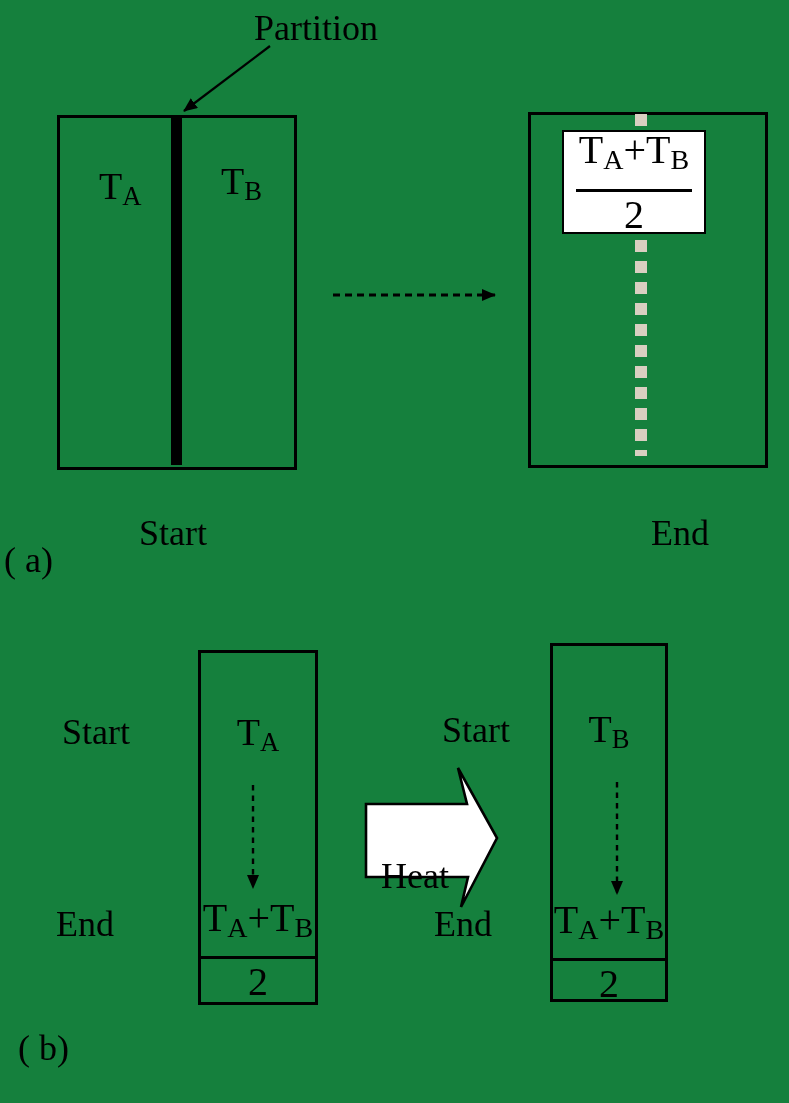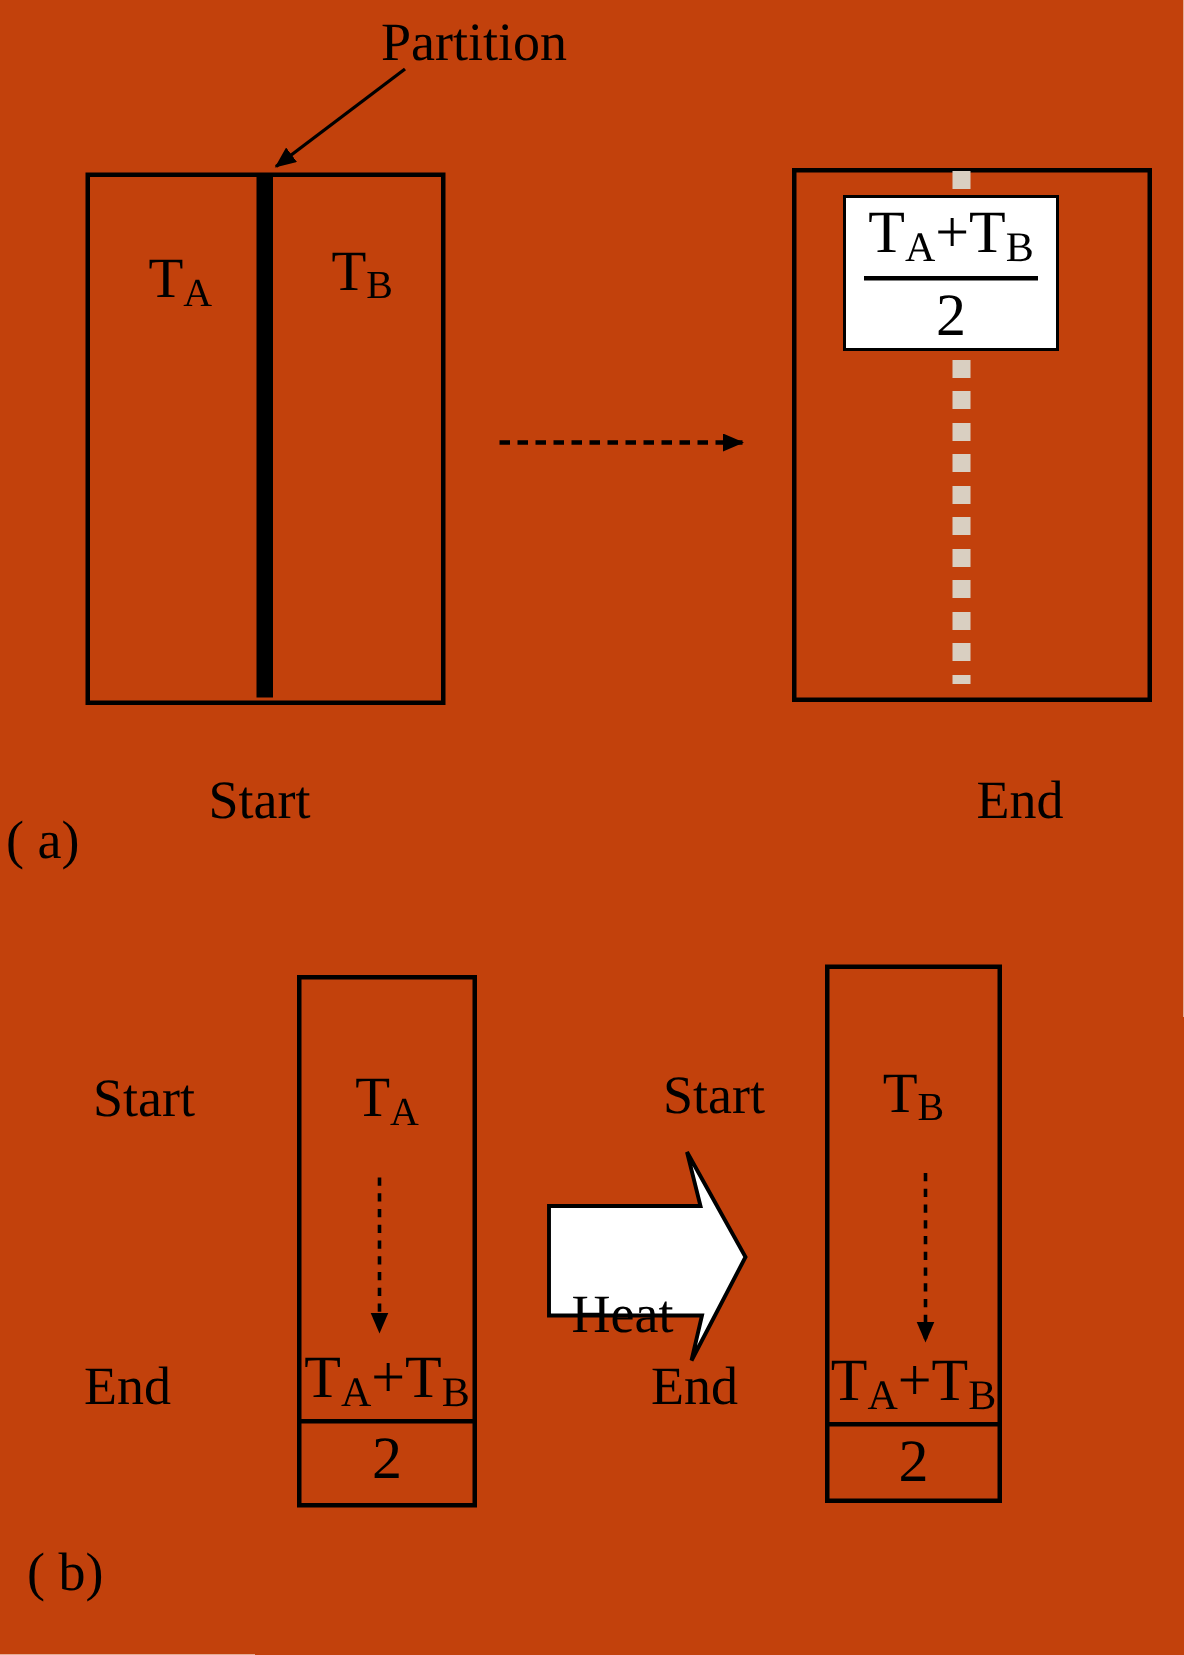--- a/index.html
+++ b/index.html
@@ -1,39 +1,39 @@
 <!DOCTYPE html>
 <html><head>
 <meta charset="utf-8">
 <title>Diagram</title>
 <style>
   html,body { margin:0; padding:0; background:#ffffff; }
   #canvas {
-    position:relative; width:789px; height:1103px; background:#c2410c;
+    position:relative; width:789px; height:1103px; background:#15803d;
     font-family:"Liberation Serif","DejaVu Serif",serif; color:#000;
     overflow:hidden;
   }
   .abs { position:absolute; }
   .lbl { position:absolute; font-size:36px; line-height:1.15; white-space:nowrap; z-index:3; }
   .tlabel { font-size:38px; line-height:1.1; white-space:nowrap; }
   sub { font-size:0.70em; line-height:0; vertical-align:-0.22em; }
   .boxframe {
     position:absolute; box-sizing:border-box; border:3px solid #000; background:transparent; z-index:0;
   }
   .partition-bar { position:absolute; background:#000; z-index:1; }
   .faded-dash {
     position:absolute; width:12px; z-index:1;
     background:repeating-linear-gradient(to bottom,#d9cfc1 0px,#d9cfc1 12px,transparent 12px,transparent 21px);
   }
   .eqbox {
     position:absolute; box-sizing:border-box; border:2.5px solid #000; background:#ffffff; z-index:2;
     display:flex; align-items:center; justify-content:center;
   }
   .fraction { position:absolute; text-align:center; font-size:40px; line-height:1.08; z-index:3; }
-  .fraction .num { display:inline-block; border-bottom:3px solid #000; padding:0 3px 7px 3px; }
+  .fraction .num { display:inline-block; border-bottom:3px solid #000; padding:0 3px 17px 3px; }
   .fraction .den { display:block; padding-top:1px; }
   svg.overlay { position:absolute; left:0; top:0; z-index:2; }
   .heat-text { position:absolute; font-size:36px; line-height:1; z-index:4; }
 </style>
 </head>
 <body>
 
 <div id="canvas">
 
   <div class="lbl" style="left:254px; top:8px;">Partition</div>

